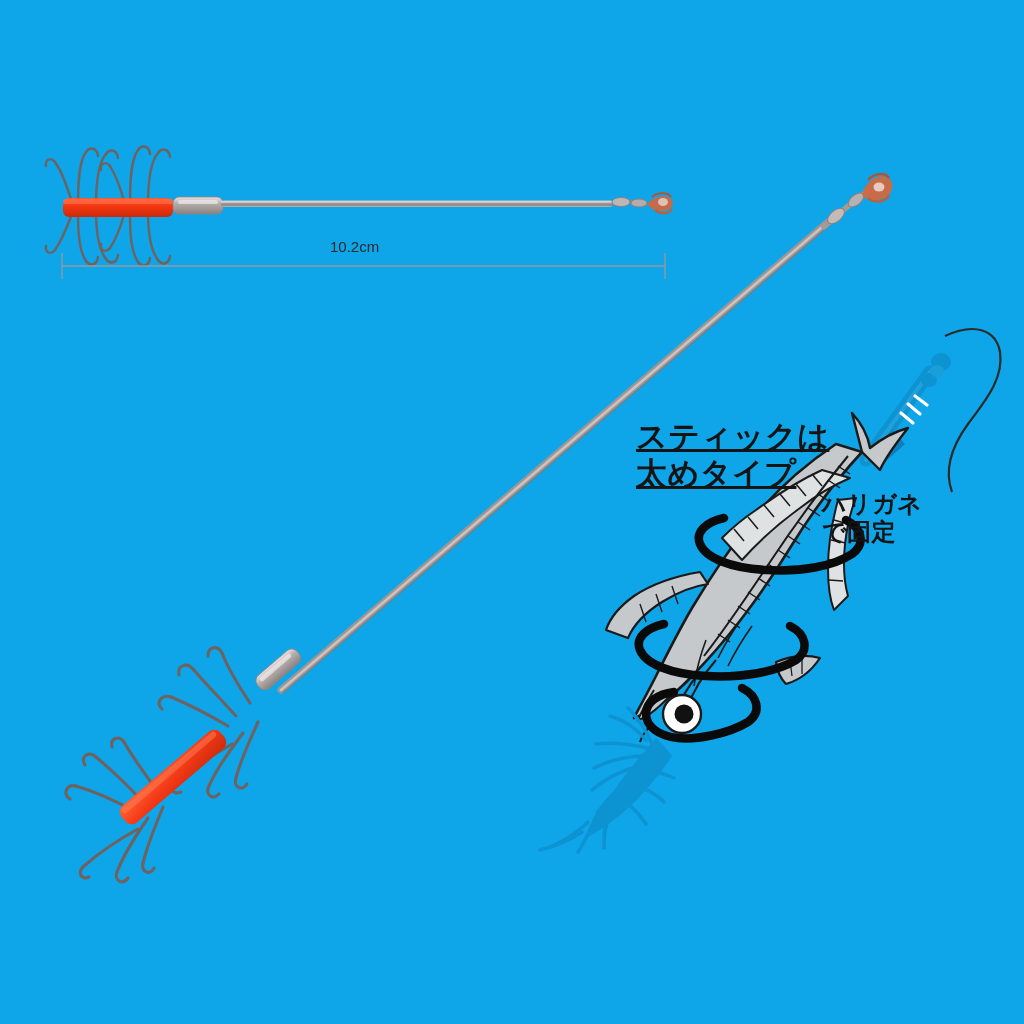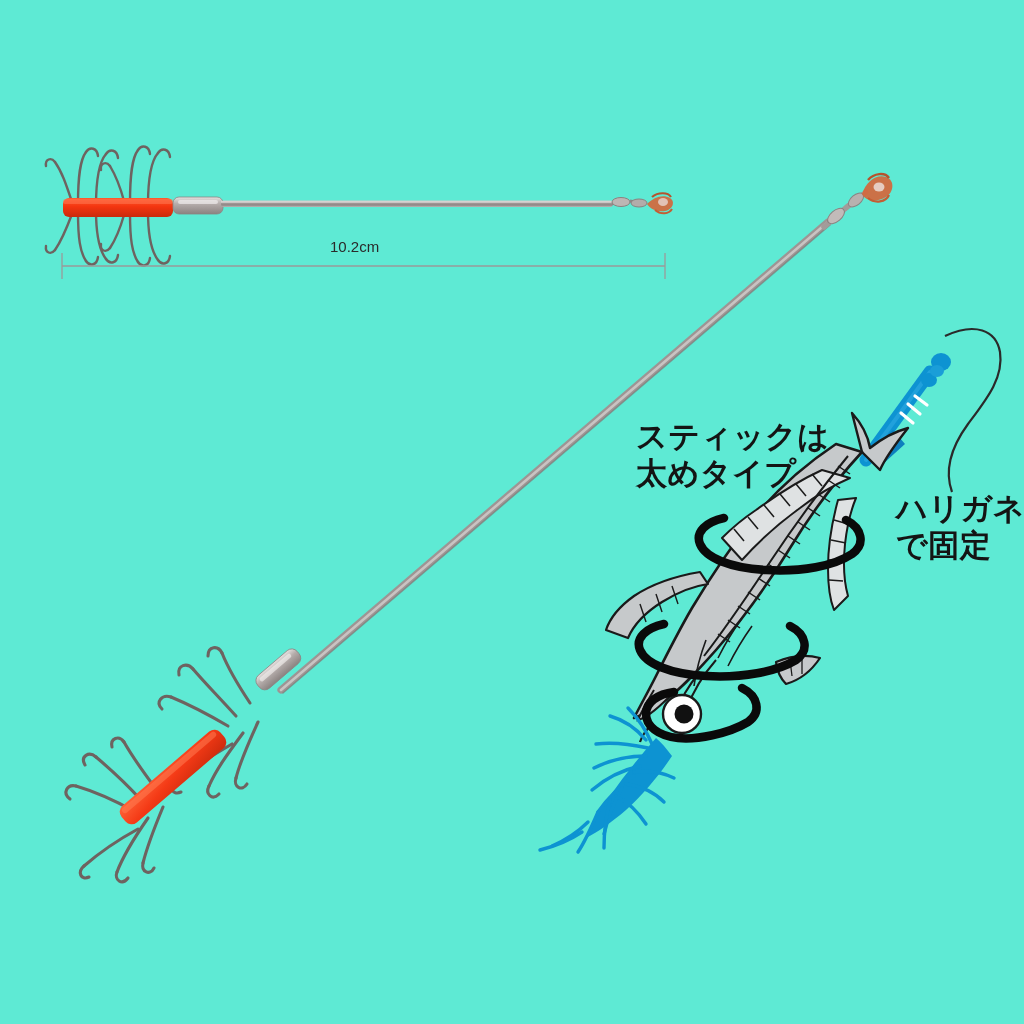--- a/index.html
+++ b/index.html
@@ -7,41 +7,41 @@
     padding: 0;
     background: #ffffff;
   }
   body {
     font-family: "Liberation Sans", sans-serif;
   }
   #canvas {
     position: relative;
     width: 1024px;
     height: 1024px;
-    background: #5eead4;
+    background: #0ea5e9;
     overflow: hidden;
   }
   .layer {
     position: absolute;
     left: 0;
     top: 0;
     width: 1024px;
     height: 1024px;
   }
   .jp-text {
     position: absolute;
     font-family: "DejaVu Sans", "Liberation Sans", sans-serif;
     font-weight: 700;
     color: #141414;
     line-height: 1.18;
     white-space: pre;
     letter-spacing: 0.5px;
   }
-  #ann-stick { left: 636px; top: 418px; font-size: 31px; }
-  #ann-wire  { left: 896px; top: 490px; font-size: 31px; }
+  #ann-stick { left: 636px; top: 418px; font-size: 31px; text-decoration: underline; }
+  #ann-wire  { left: 822px; top: 490px; font-size: 24px; }
   #ann-barb  { left: 700px; top: 752px; font-size: 31px; }
   #dim-label {
     position: absolute;
     left: 330px;
     top: 238px;
     font-size: 15px;
     color: #2a2a2a;
     font-family: "Liberation Sans", sans-serif;
     white-space: pre;
   }

